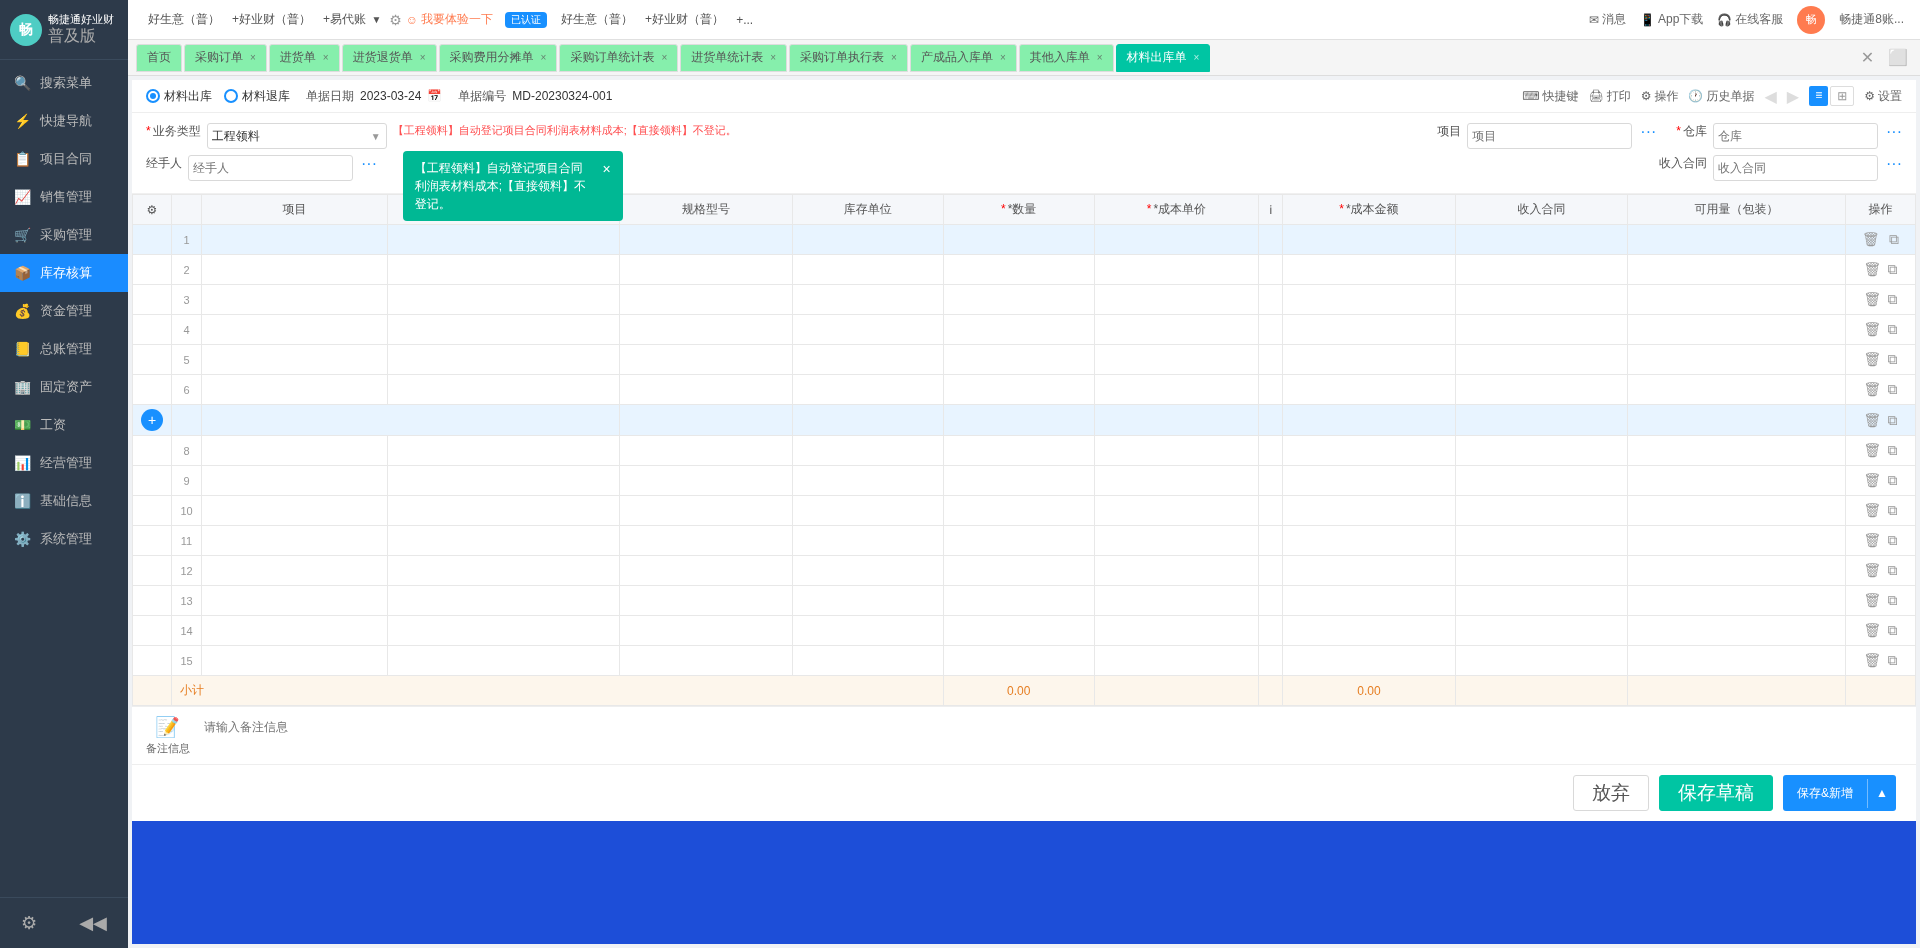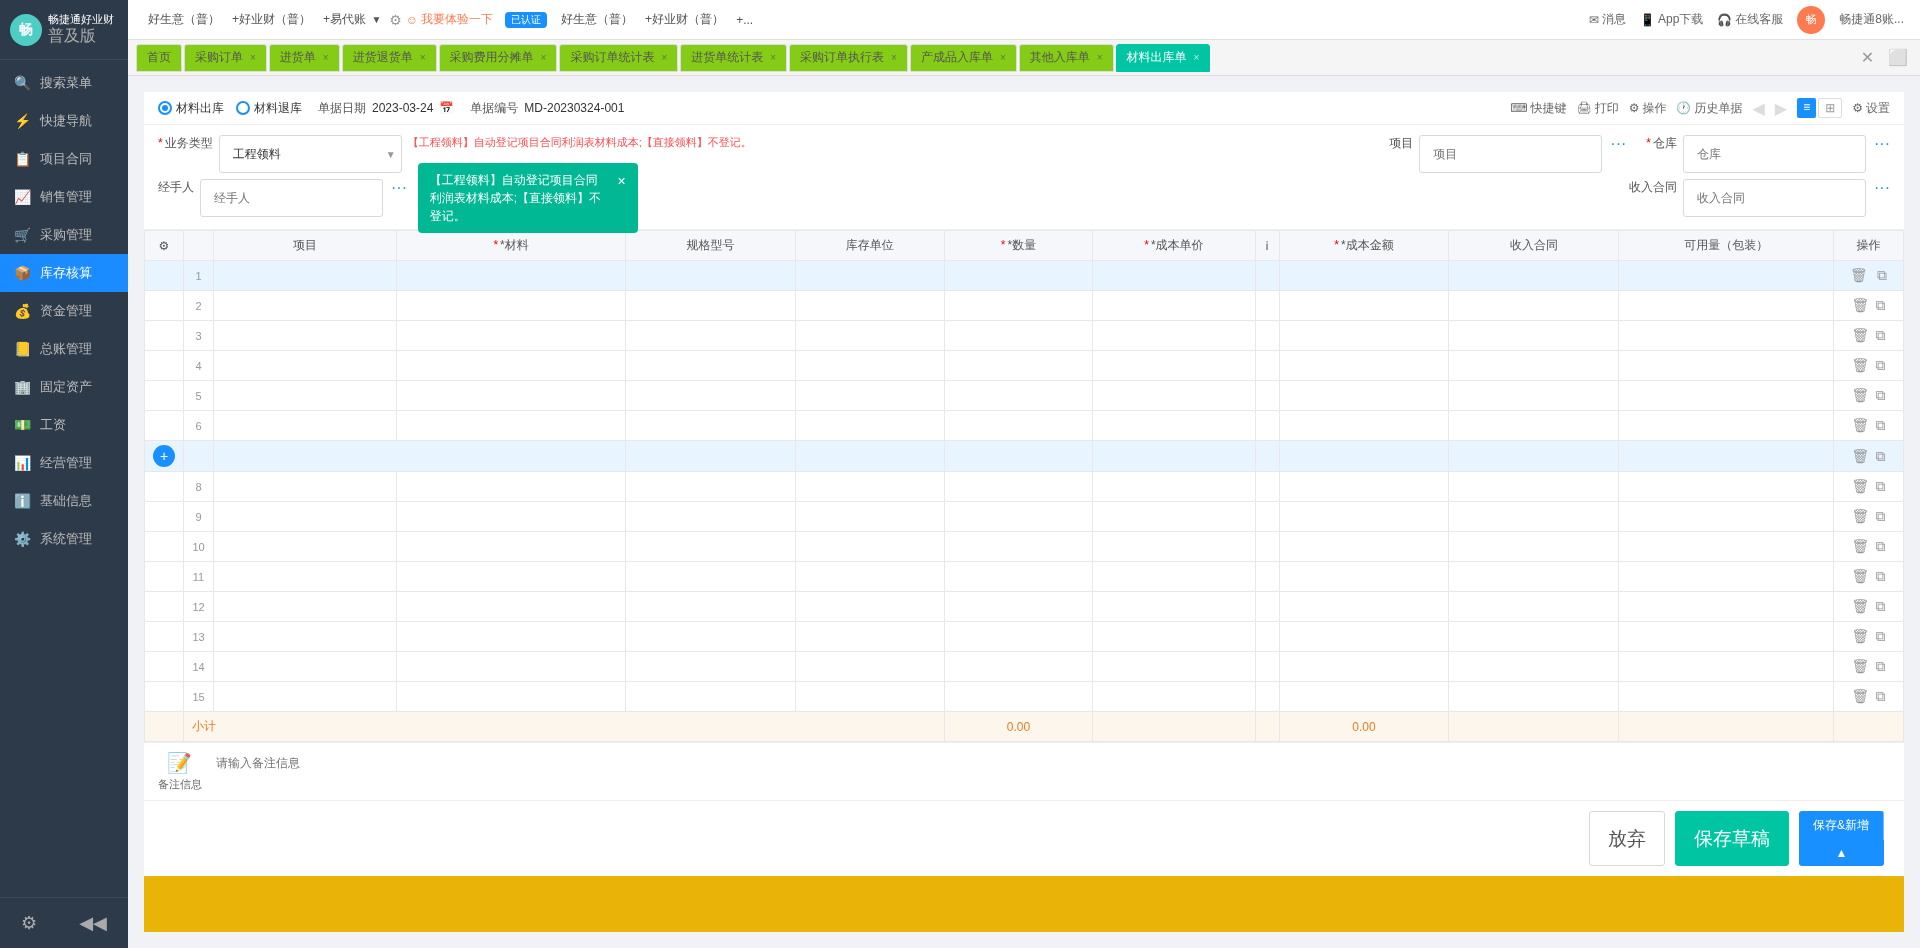--- a/index.html
+++ b/index.html
@@ -19,48 +19,48 @@
     .sidebar-bottom-item { color: #aaa; cursor: pointer; font-size: 18px; padding: 4px 8px; }
 
     
     .main { flex: 1; display: flex; flex-direction: column; background: #f0f2f5; overflow: hidden; }
     .topbar-right { margin-left: auto; display: flex; align-items: center; gap: 14px; font-size: 12px; color: #666; }
     .topbar-right-item { cursor: pointer; display: flex; align-items: center; gap: 3px; }
     .avatar { width: 28px; height: 28px; border-radius: 50%; background: #ff7b4f; display: flex; align-items: center; justify-content: center; color: white; font-size: 11px; }
 
     
     .tabs-bar { background: #f5f5f5; border-bottom: 1px solid #ddd; display: flex; align-items: center; padding: 0 8px; height: 36px; overflow-x: auto; gap: 2px; }
-    .tab-item { padding: 0 10px; height: 28px; display: flex; align-items: center; gap: 4px; cursor: pointer; font-size: 12px; color: #555; border: 1px solid #ddd; background: #84cc16; border-radius: 3px 3px 0 0; white-space: nowrap; flex-shrink: 0; }
+    .tab-item { padding: 0 10px; height: 28px; display: flex; align-items: center; gap: 4px; cursor: pointer; font-size: 12px; color: #555; border: 1px solid #ddd; background: #86efac; border-radius: 3px 3px 0 0; white-space: nowrap; flex-shrink: 0; }
     .tab-item.active { background: #00c5a3; color: #fff; border-color: #00c5a3; }
     .tab-item .tab-close { font-size: 10px; margin-left: 3px; opacity: 0.7; }
     .tabs-bar-right { margin-left: auto; display: flex; align-items: center; gap: 6px; }
     .tabs-bar-right-btn { font-size: 16px; color: #999; cursor: pointer; padding: 0 4px; }
 
     
-    .page-content { flex: 1; overflow-y: auto; background: #eab308; margin: 16px; padding: 0; }
+    .page-content { flex: 1; overflow-y: auto; background: #1d4ed8; margin: 4px; padding: 0; }
 
     
     .page-toolbar { background: #fff; border-bottom: 1px solid #eee; padding: 6px 14px; display: flex; align-items: center; gap: 16px; }
     .radio-group { display: flex; align-items: center; gap: 12px; }
     .radio-item { display: flex; align-items: center; gap: 4px; cursor: pointer; font-size: 12px; }
     .radio-dot { width: 14px; height: 14px; border-radius: 50%; border: 2px solid #1890ff; display: flex; align-items: center; justify-content: center; }
     .radio-dot.checked::after { content: ''; width: 6px; height: 6px; border-radius: 50%; background: #1890ff; }
     .page-field { display: flex; align-items: center; gap: 6px; font-size: 12px; justify-content: space-between; }
     .page-field .value { color: #333; }
     .page-field .calendar-icon { color: #1890ff; cursor: pointer; }
     .page-toolbar-right { margin-left: auto; display: flex; align-items: center; gap: 10px; }
     .toolbar-btn { font-size: 12px; color: #666; cursor: pointer; display: flex; align-items: center; gap: 3px; }
 
     
     .form-area { padding: 10px 14px 6px; background: #fff; border-bottom: 1px solid #f0f0f0; }
     .form-row { display: flex; align-items: flex-start; gap: 20px; margin-bottom: 6px; flex-wrap: wrap; }
     .form-group { display: flex; align-items: flex-start; gap: 6px; position: relative; }
     .form-label { font-size: 12px; color: #555; white-space: nowrap; }
     .form-label.required::before { content: '*'; color: red; margin-right: 2px; }
-    .form-input { border: 1px solid #d9d9d9; border-radius: 3px; padding: 3px 13px; font-size: 12px; height: 38px; min-width: 120px; outline: none; }
+    .form-input { border: 1px solid #d9d9d9; border-radius: 3px; padding: 3px 4px; font-size: 12px; height: 26px; min-width: 120px; outline: none; }
     .form-input-wide { min-width: 180px; }
     .form-select-wrapper { position: relative; display: inline-flex; align-items: center; }
     .form-select-wrapper .dropdown-arrow { position: absolute; right: 6px; color: #999; pointer-events: none; font-size: 10px; }
     .form-dots { color: #1890ff; cursor: pointer; font-size: 16px; margin-left: 2px; }
     .warning-text { color: #ff4d4f; font-size: 11px; }
     .tooltip-box { background: #00b894; color: white; border-radius: 4px; padding: 8px 12px; font-size: 12px; max-width: 220px; position: absolute; z-index: 100; line-height: 1.5; top: 28px; left: 10px; }
     .tooltip-box .tooltip-close { float: right; cursor: pointer; font-size: 14px; margin-left: 8px; color: white; }
 
     
     .table-section { flex: 1; overflow: auto; background: #fff; }
@@ -636,20 +636,20 @@
           <span>📝</span>
           <span class="note-label">备注信息</span>
         </div>
         <textarea class="note-input" placeholder="请输入备注信息" style=""></textarea>
       </div>
     </div>
 
     <div class="footer-bar">
       <button class="btn">放弃</button>
       <button class="btn btn-primary">保存草稿</button>
-      <div class="btn-primary-split" style="border-radius:3px; overflow:hidden; display:flex; cursor:pointer;flex-direction:column;">
+      <div class="btn-primary-split" style="border-radius:3px; overflow:hidden; display:flex; cursor:pointer;">
         <span class="split-main">保存&amp;新增</span>
         <span class="split-arrow">▲</span>
       </div>
     </div>
 
   </div>
 </div>
 
 </body></html>

